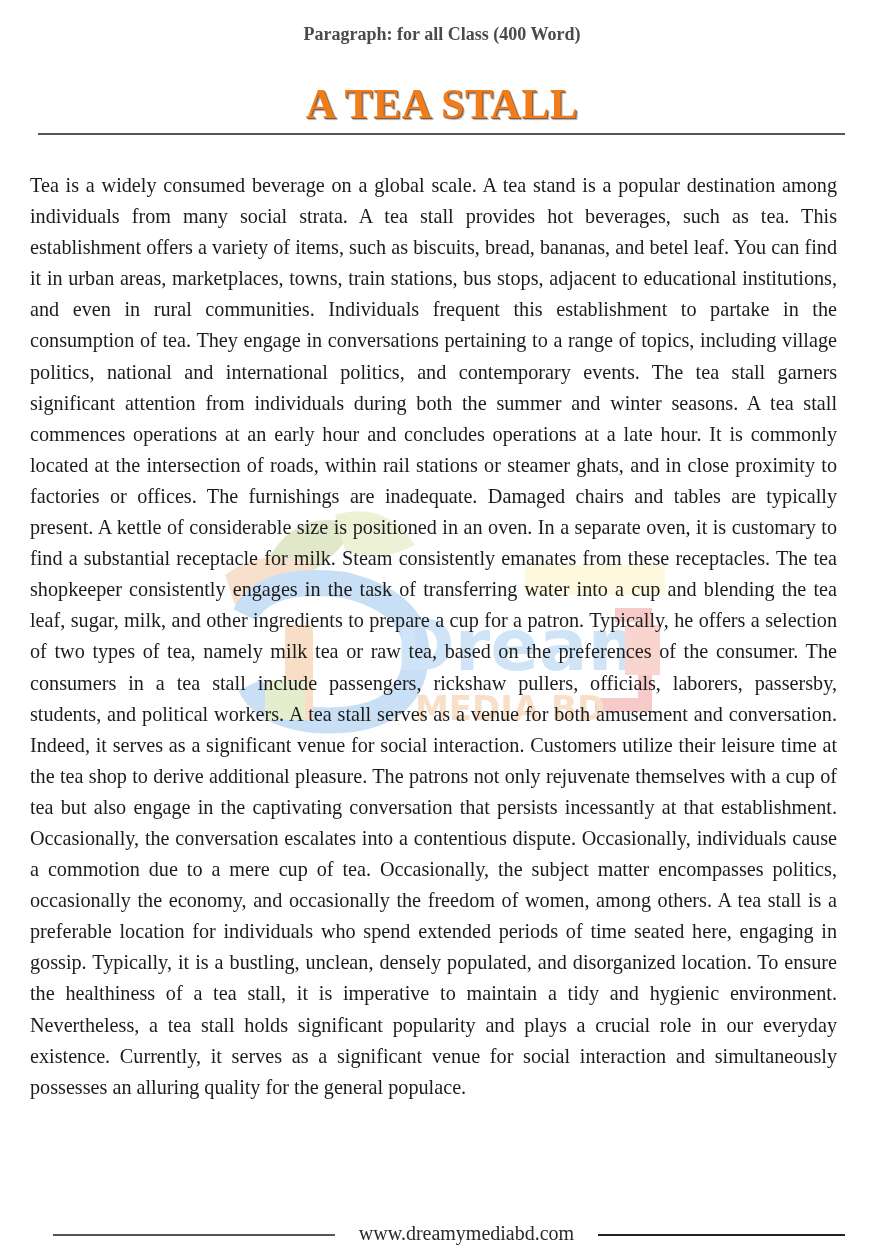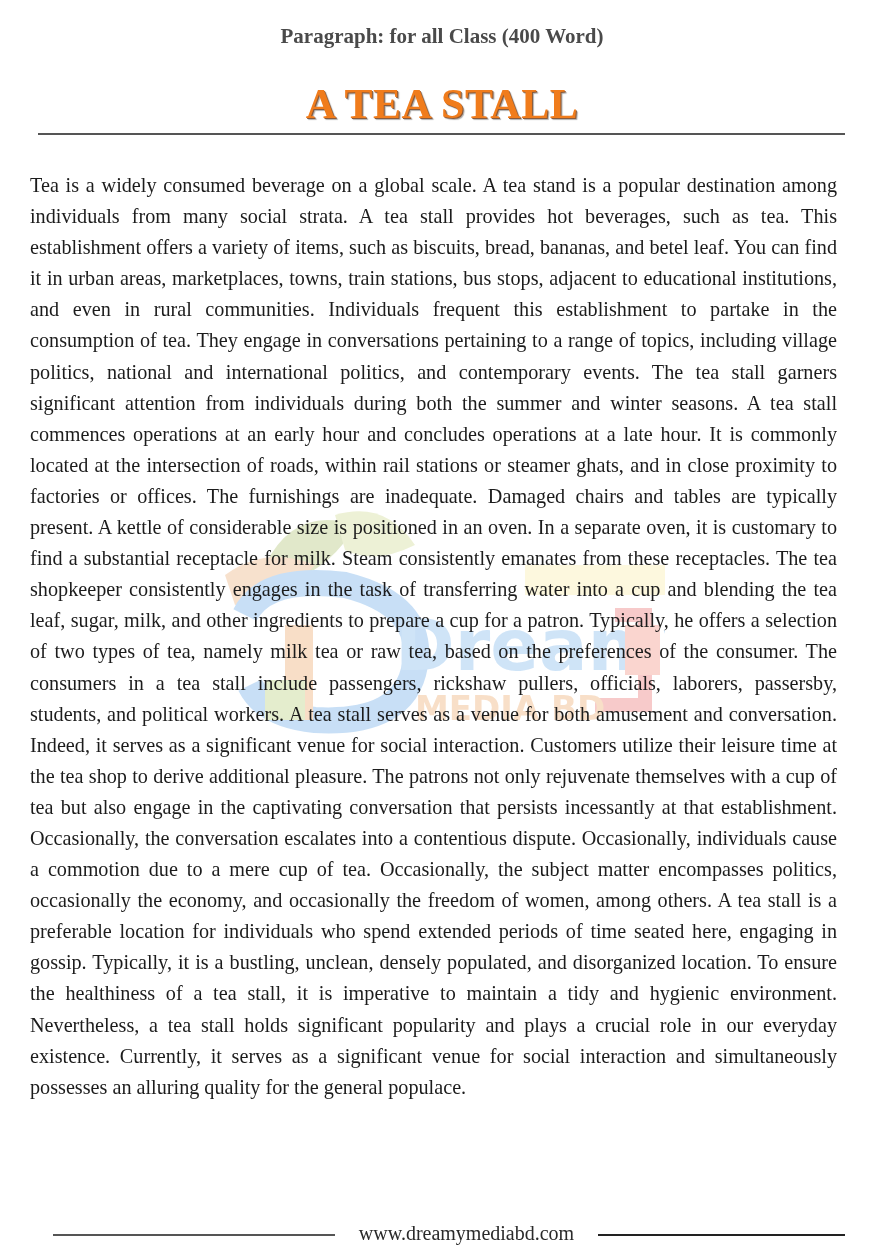--- a/index.html
+++ b/index.html
@@ -16,21 +16,21 @@
       color: #1a1a1a;
     }
     .subtitle {
       position: absolute;
       top: 24px;
       left: 0;
       width: 884px;
       text-align: center;
       font-family: "Liberation Serif", serif;
       font-weight: bold;
-      font-size: 21px;
+      font-size: 18px;
       color: #4a4a4a;
       letter-spacing: 0px;
     }
     .title {
       position: absolute;
       top: 80px;
       left: 0;
       width: 884px;
       text-align: center;
       font-family: "Liberation Serif", serif;

